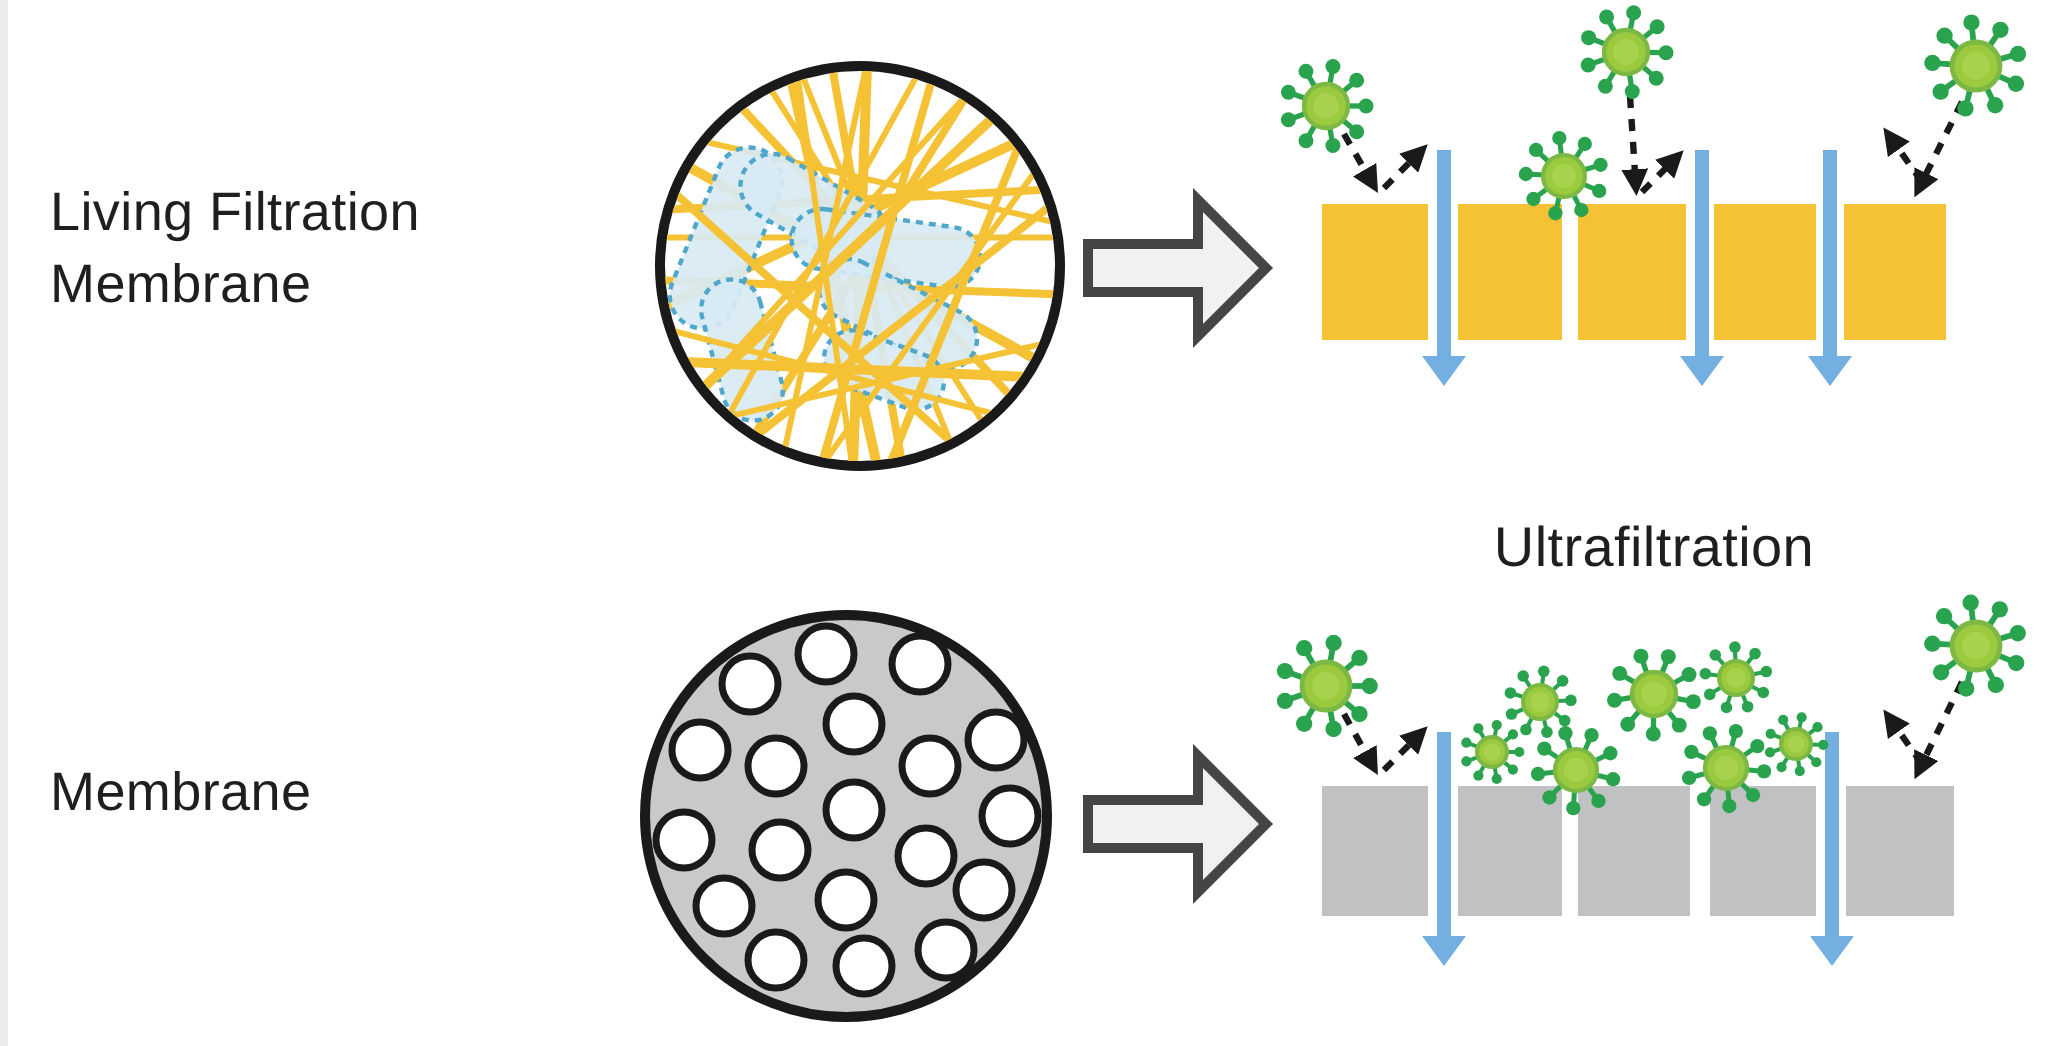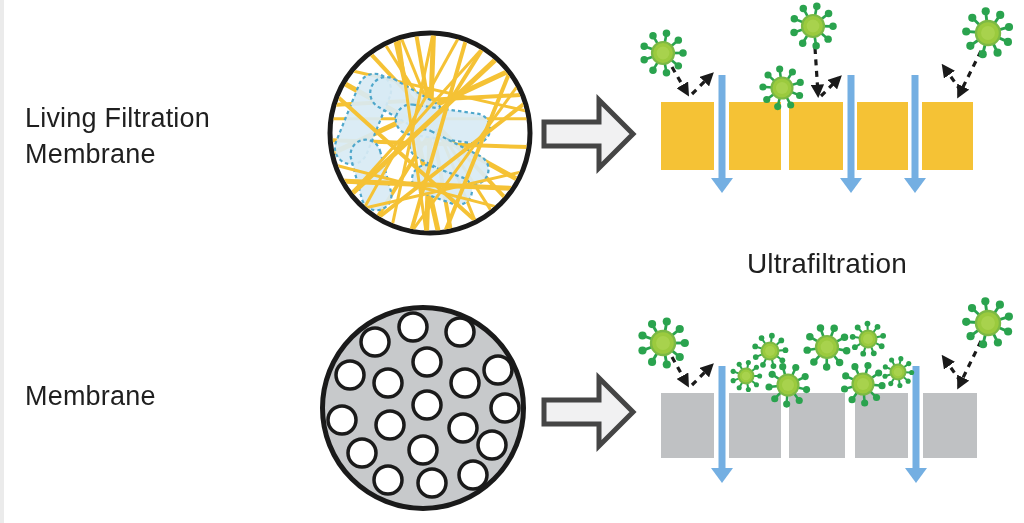--- a/index.html
+++ b/index.html
@@ -15,30 +15,30 @@
   #ultra-label{font-size:28px;width:394px;text-align:center;}
   #edge-strip{left:0;top:0;width:4px;height:523px;background:#ebebeb;}
   svg{display:block;}
 </style>
 </head>
 <body>
 <div id="canvas">
 
   <div id="edge-strip" class="abs"></div>
 
-  <div class="abs label" style="left:25px;top:100px;">
+  <div class="abs label" style="left:25px;top:88px;">
     <div>Living Filtration</div>
     <div>Membrane</div>
   </div>
 
   <div class="abs label" style="left:25px;top:378px;">
     <div>Membrane</div>
   </div>
 
-  <div id="ultra-label" class="abs label" style="left:630px;top:246px;">Ultrafiltration</div>
+  <div id="ultra-label" class="abs label" style="left:630px;top:256px;">Ultrafiltration</div>
 
   <svg id="fiber-circle" class="abs" style="left:324px;top:27px;" width="212" height="212">
       <defs>
         <clipPath id="clip-fib">
           <circle cx="106" cy="106" r="97.5"></circle>
         </clipPath>
       </defs>
       <circle cx="106" cy="106" r="100" fill="#ffffff" stroke="#1A1A1A" stroke-width="5"></circle>
       <g clip-path="url(#clip-fib)">
         <line x1="71.11394538078173" y1="10.151352679837359" x2="114.88988576026114" y2="207.61185920535803" stroke="#F5C235" stroke-width="5"></line>

